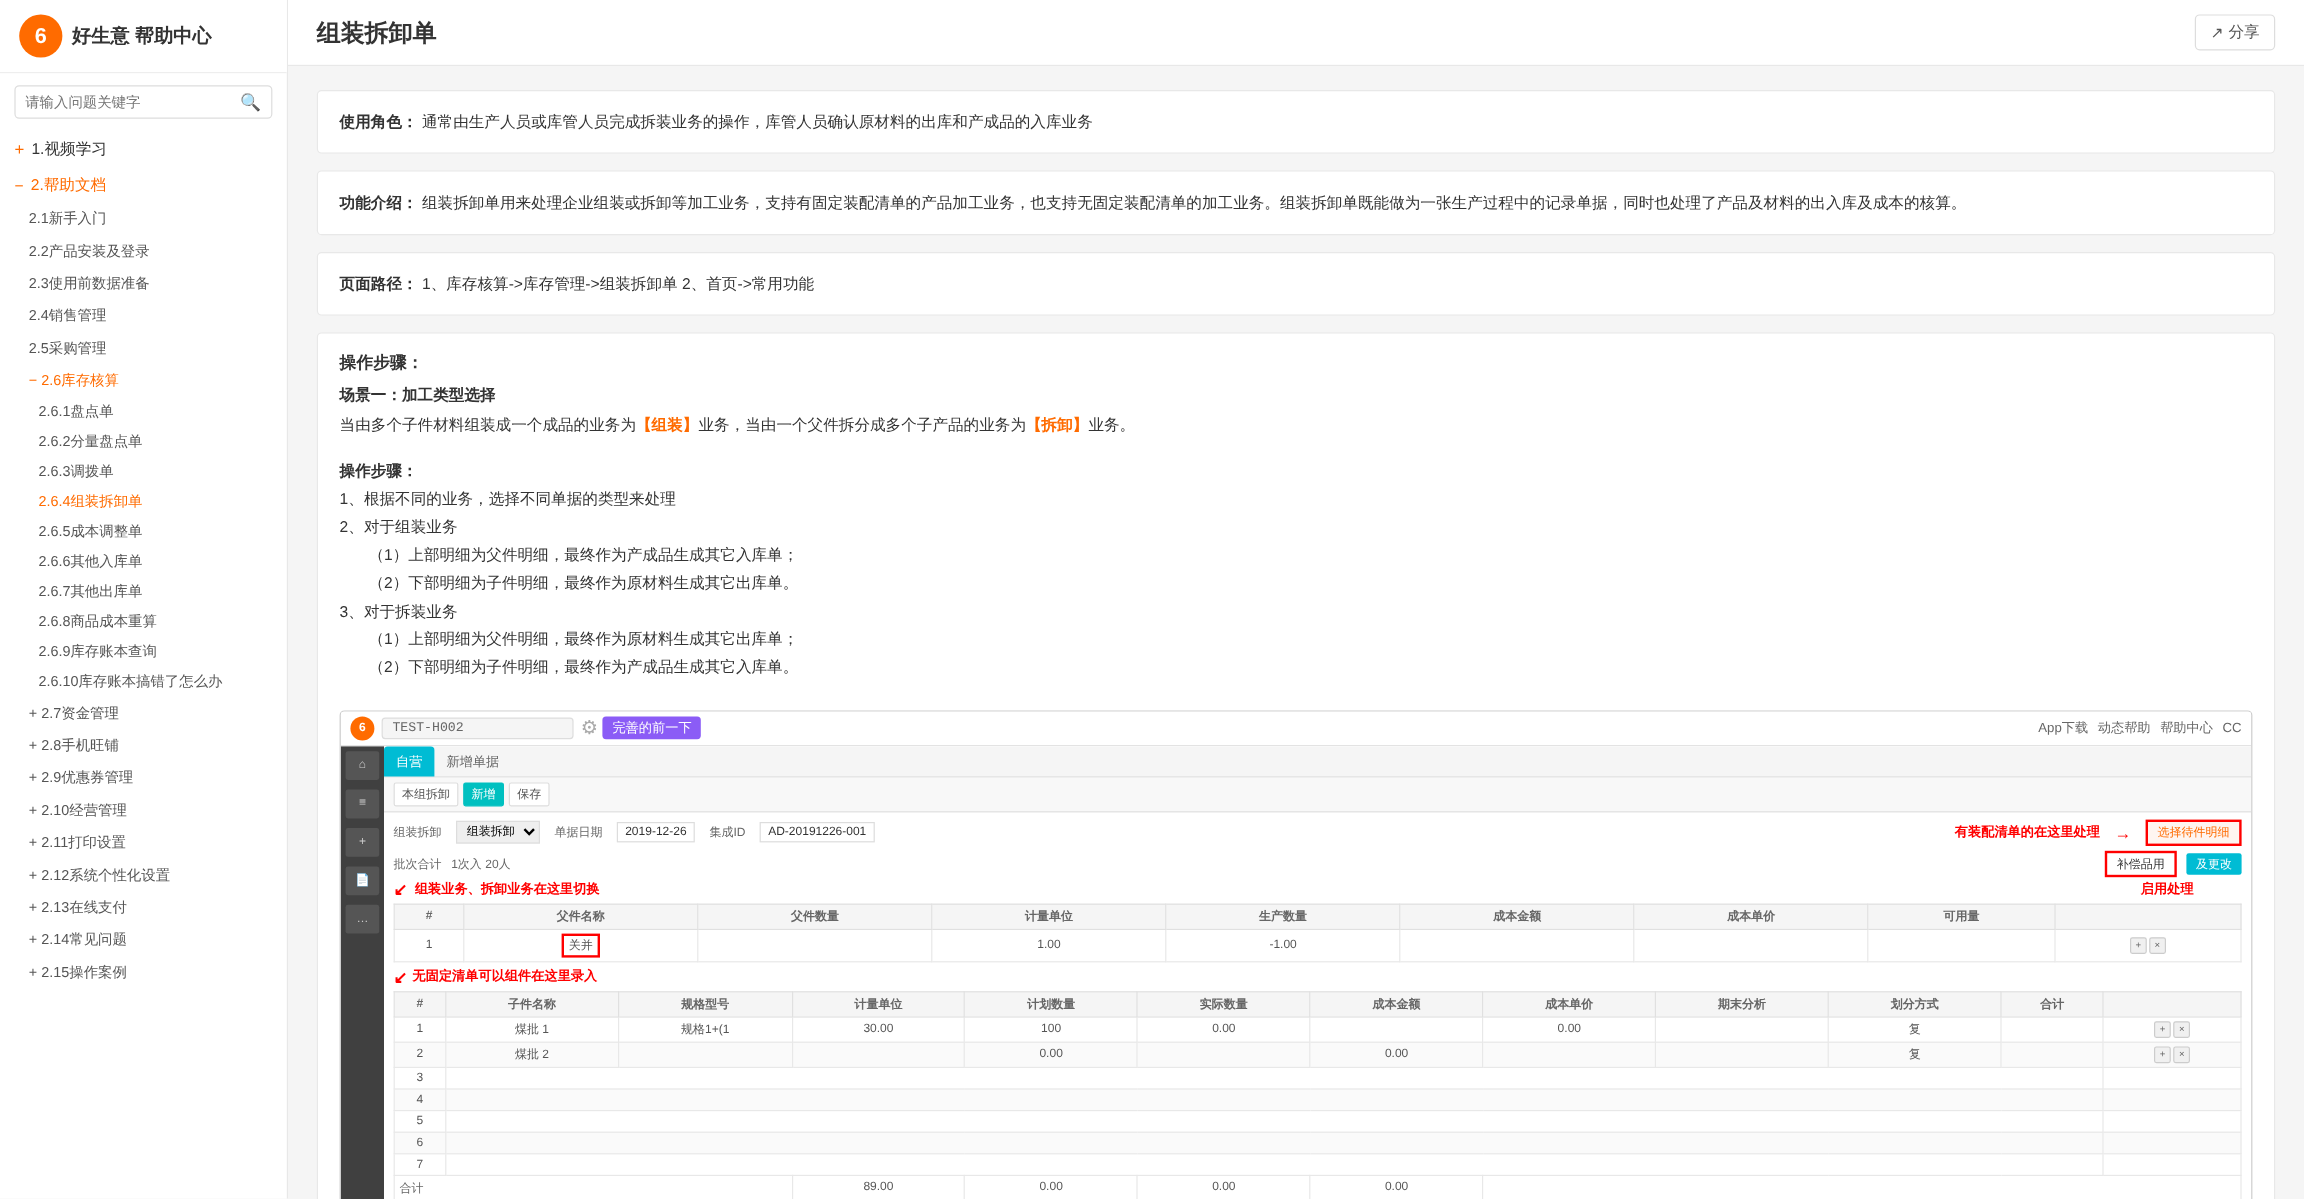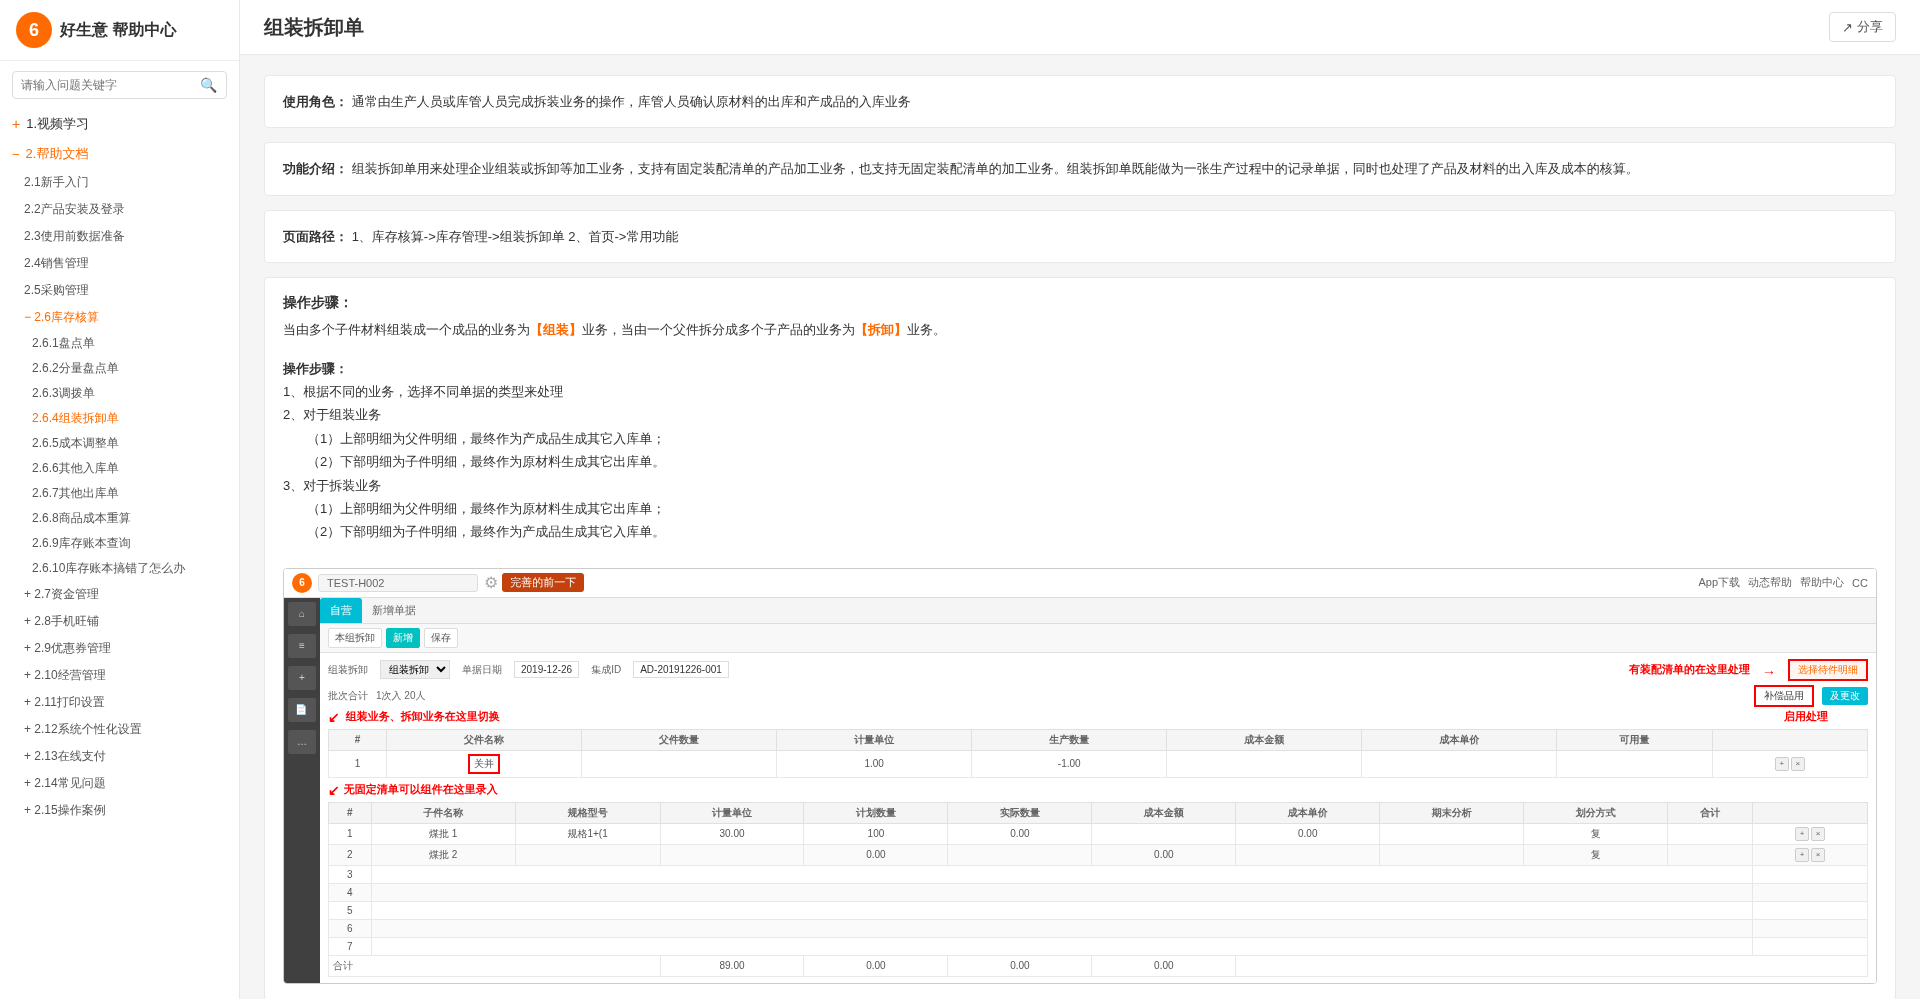--- a/index.html
+++ b/index.html
@@ -148,27 +148,27 @@
     }
     .ss-topbar-logo {
       width: 20px; height: 20px;
       background: #ff6b00;
       border-radius: 50%;
       display: flex; align-items: center; justify-content: center;
       color: #fff; font-size: 10px; font-weight: bold;
     }
     .ss-url-bar {
       background: #f5f5f5; border: 1px solid #ddd; border-radius: 3px;
-      padding: 2px 8px; font-size: 11px; color: #666; flex: 0 0 160px;
+      padding: 2px 8px; font-size: 11px; color: #666; flex: 0 0 160px; font-family: Liberation Mono, monospace;
     }
     .ss-topbar-right {
       margin-left: auto; display: flex; gap: 8px; align-items: center; font-size: 11px; color: #666;
     }
     .ss-orange-btn {
-      background: #c2410c; color: #fff; border: none; border-radius: 3px;
+      background: #8b5cf6; color: #fff; border: none; border-radius: 3px;
       padding: 2px 8px; font-size: 11px; cursor: pointer;
     }
     .ss-left-nav {
       width: 36px;
       background: #404040;
       display: flex;
       flex-direction: column;
       align-items: center;
       padding-top: 4px;
       gap: 8px;
@@ -377,20 +377,21 @@
     </div>
 
     <div class="info-box">
       <span class="bold">页面路径：</span>
       <span>1、库存核算-&gt;库存管理-&gt;组装拆卸单 2、首页-&gt;常用功能</span>
     </div>
 
     <div class="content-block">
       <div class="step-section">
         <p class="step-title">操作步骤：</p>
+        <p class="step-subtitle">场景一：加工类型选择</p>
         <p class="step-text">
           当由多个子件材料组装成一个成品的业务为<span class="bold highlight">【组装】</span>业务，当由一个父件拆分成多个子产品的业务为<span class="bold highlight">【拆卸】</span>业务。
         </p>
         <br>
         <p class="step-text bold">操作步骤：</p>
         <p class="step-text">1、根据不同的业务，选择不同单据的类型来处理</p>
         <p class="step-text">2、对于组装业务</p>
         <p class="step-text indent">（1）上部明细为父件明细，最终作为产成品生成其它入库单；</p>
         <p class="step-text indent">（2）下部明细为子件明细，最终作为原材料生成其它出库单。</p>
         <p class="step-text">3、对于拆装业务</p>

